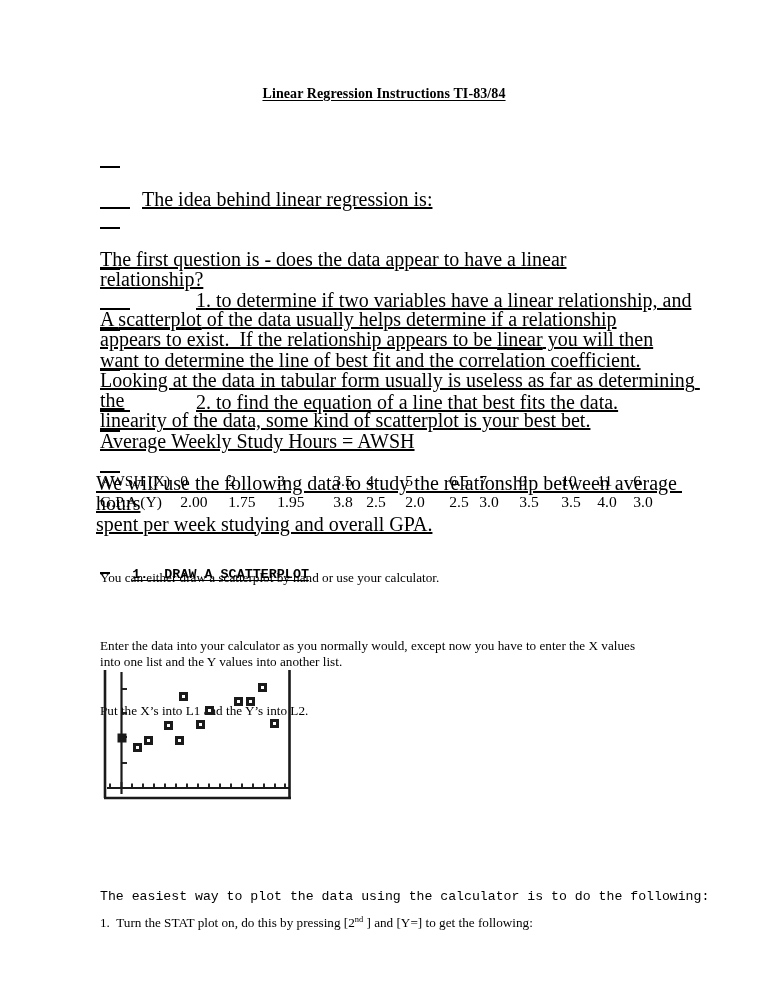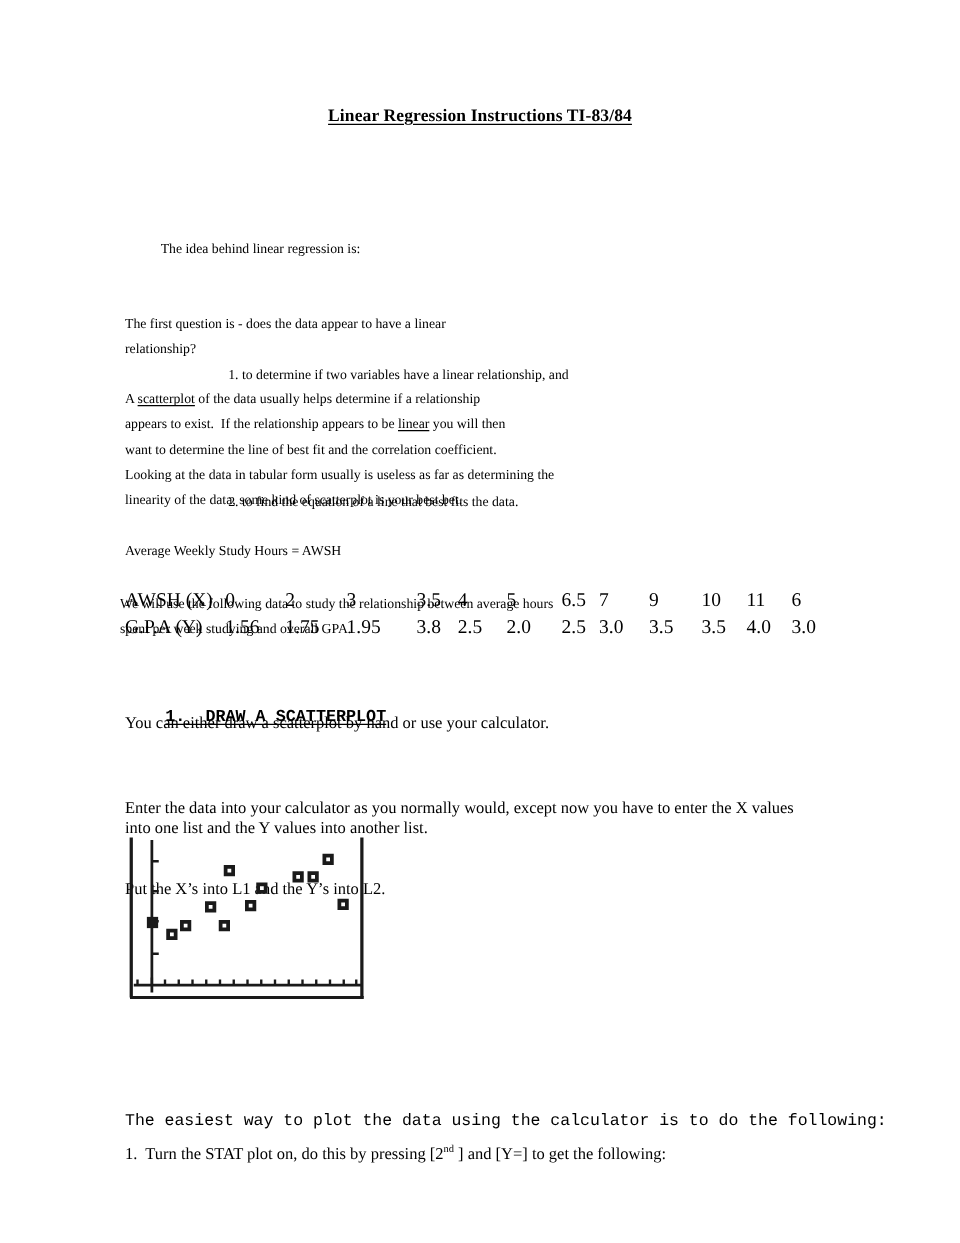--- a/index.html
+++ b/index.html
@@ -33,23 +33,24 @@
     letter-spacing: 0.1px;
   }
   .doc-title span {
     text-decoration: underline;
     text-underline-offset: 2px;
   }
 
   
   .body-block {
     position: absolute;
-    font-size: 11px;
+    font-size: 20px;
     line-height: 20.3px;
     white-space: pre-wrap;
+    text-decoration: underline;
   }
   .intro      { left: 100px; top: 128px;  width: 600px; }
   .question   { left: 100px; top: 249px;  width: 560px; }
   .scatterdesc{ left: 100px; top: 309px;  width: 600px; }
   .awsh-label { left: 100px; top: 431px;  width: 500px; }
 
   .indent1 { display: inline-block; width: 66px; }
 
   u.plain { text-decoration: underline; text-underline-offset: 1.5px; }
 
@@ -159,21 +160,21 @@
       <td class="cell" style="width:38px">5</td>
       <td class="cell" style="width:24px">6.5</td>
       <td class="cell" style="width:34px">7</td>
       <td class="cell" style="width:36px">9</td>
       <td class="cell" style="width:30px">10</td>
       <td class="cell" style="width:30px">11</td>
       <td class="cell">6</td>
     </tr>
     <tr>
       <td class="rowlabel">G.P.A  (Y)</td>
-      <td class="cell">1.56</td>
+      <td class="cell">2.00</td>
       <td class="cell">1.75</td>
       <td class="cell">1.95</td>
       <td class="cell">3.8</td>
       <td class="cell">2.5</td>
       <td class="cell">2.0</td>
       <td class="cell">2.5</td>
       <td class="cell">3.0</td>
       <td class="cell">3.5</td>
       <td class="cell">3.5</td>
       <td class="cell">4.0</td>

